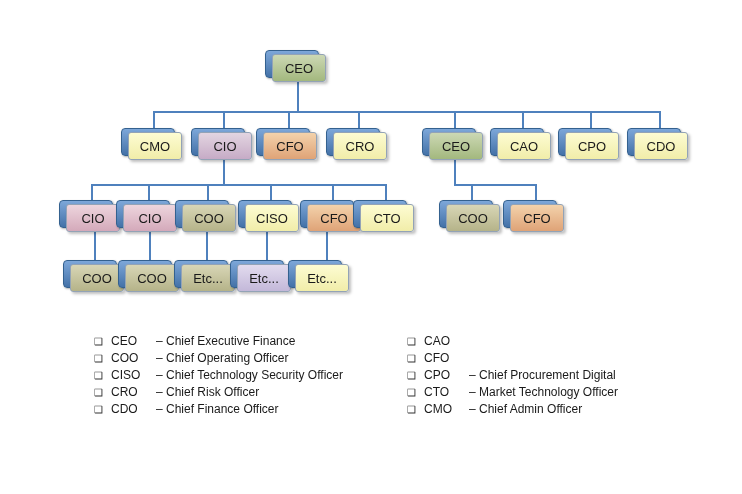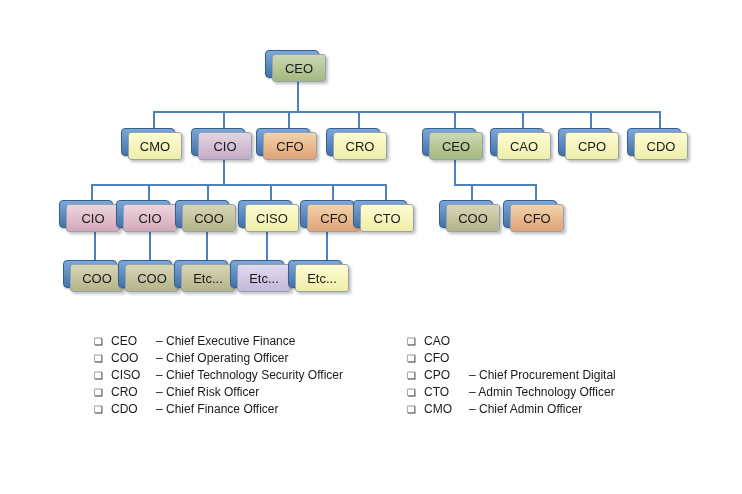--- a/index.html
+++ b/index.html
@@ -197,21 +197,21 @@
       <span class="abbr">CFO</span>
     </div>
     <div class="legend-row">
       <span class="bullet">❑</span>
       <span class="abbr">CPO</span>
       <span class="desc">– Chief Procurement Digital</span>
     </div>
     <div class="legend-row">
       <span class="bullet">❑</span>
       <span class="abbr">CTO</span>
-      <span class="desc">– Admin Technology Officer</span>
+      <span class="desc">– Market Technology Officer</span>
     </div>
     <div class="legend-row">
       <span class="bullet">❑</span>
       <span class="abbr">CMO</span>
       <span class="desc">– Chief Admin Officer</span>
     </div>
   </div>
 
 </div>
 

